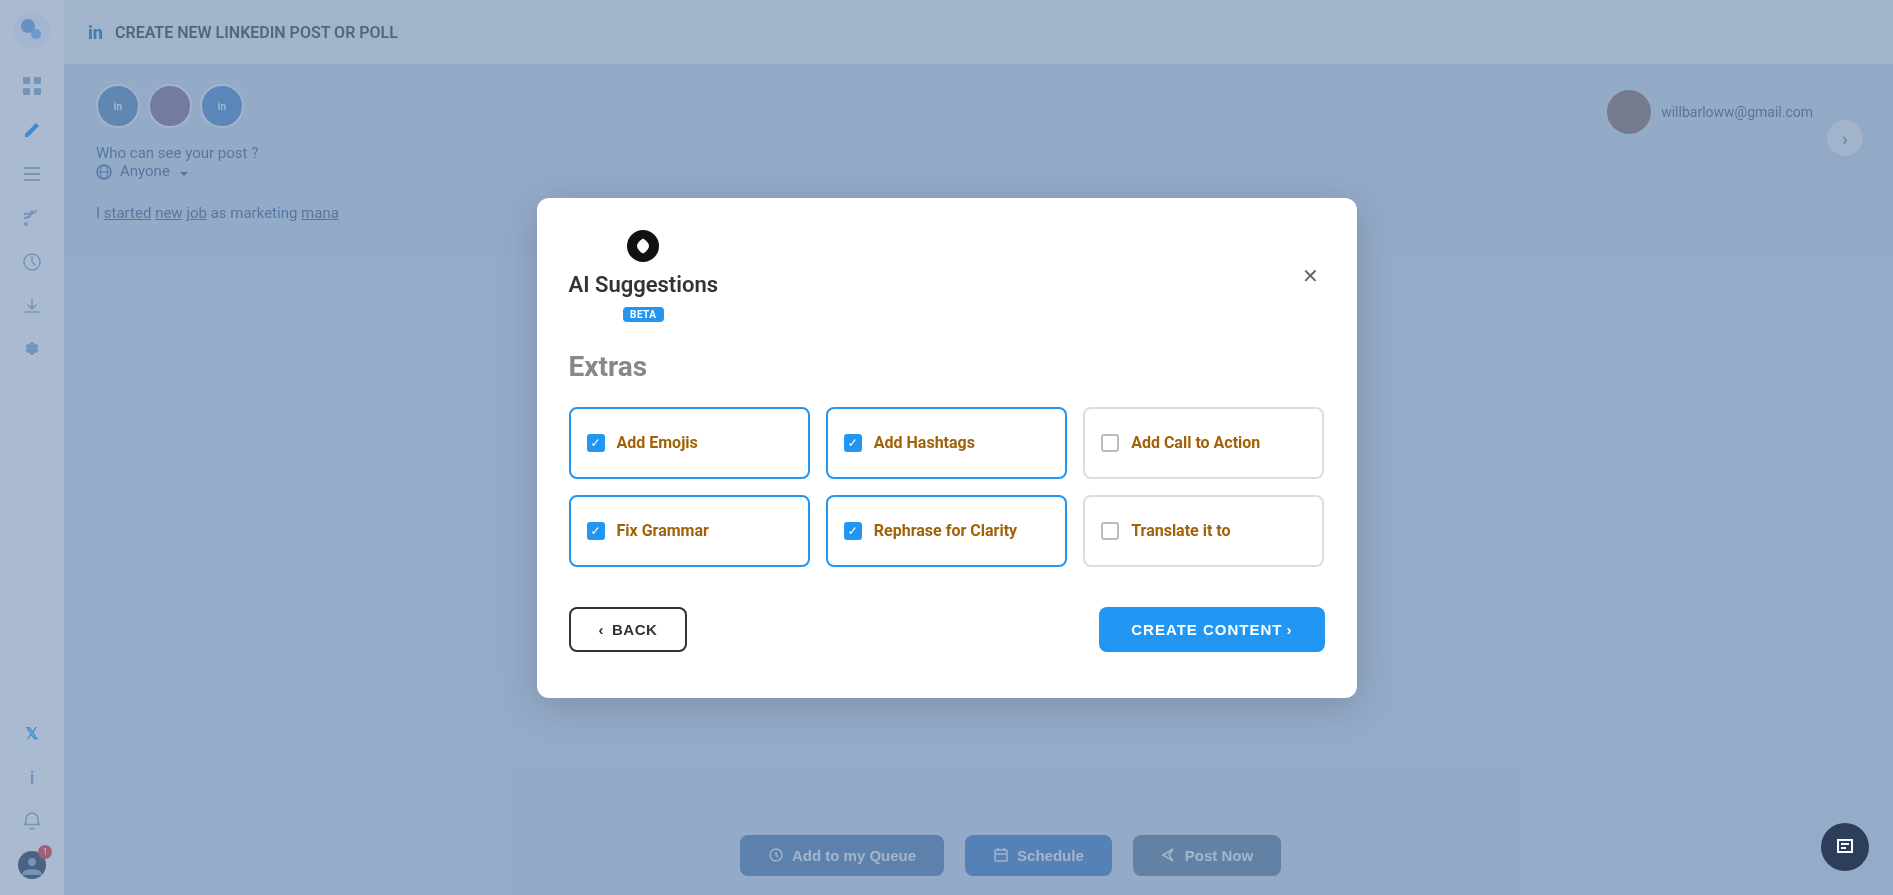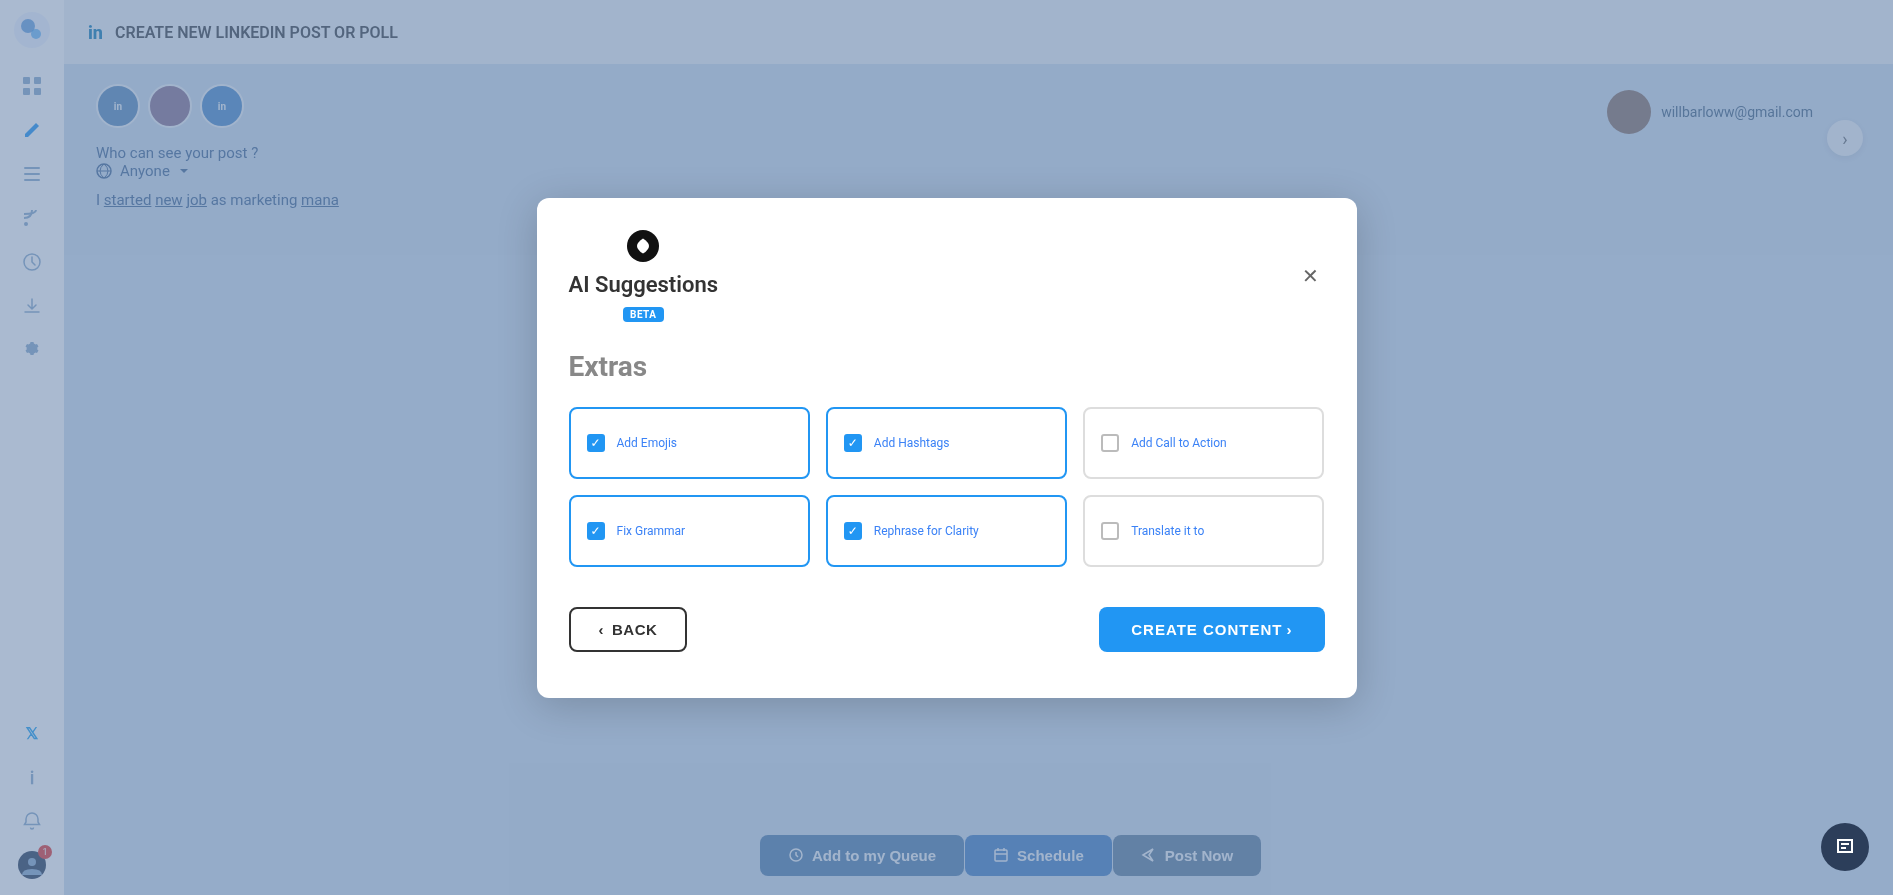--- a/index.html
+++ b/index.html
@@ -200,23 +200,23 @@
       border-color: #bbb;
     }
 
     .checkbox-check {
       color: #fff;
       font-size: 12px;
       line-height: 1;
     }
 
     .option-label {
-      font-size: 12px;
-      color: #3b82f6;
-      font-weight: 400;
+      font-size: 16px;
+      color: #a16207;
+      font-weight: 700;
     }
 
     
     .modal-footer {
       display: flex;
       align-items: center;
       justify-content: space-between;
     }
 
     .back-btn {
@@ -290,25 +290,25 @@
     }
 
     .bg-label {
       font-size: 15px;
       color: #3a6090;
       margin-bottom: 0;
     }
 
     .bg-select {
       display: flex;
-      align-items: center;
+      align-items: flex-end;
       gap: 8px;
       font-size: 15px;
       color: #3a6090;
-      margin-bottom: 11px;
+      margin-bottom: 24px;
     }
 
     .bg-text {
       font-size: 15px;
       color: #3a6090;
       margin-bottom: 16px;
     }
 
     .bg-text span.underline {
       text-decoration: underline;
@@ -317,21 +317,21 @@
     
     .bottom-bar {
       position: absolute;
       bottom: 0;
       left: 64px;
       right: 0;
       height: 80px;
       display: flex;
       align-items: center;
       justify-content: center;
-      gap: 1px;
+      gap: 21px;
       background: transparent;
     }
 
     .bottom-btn {
       padding: 12px 28px;
       border-radius: 8px;
       font-size: 15px;
       font-weight: 600;
       border: none;
       cursor: pointer;

